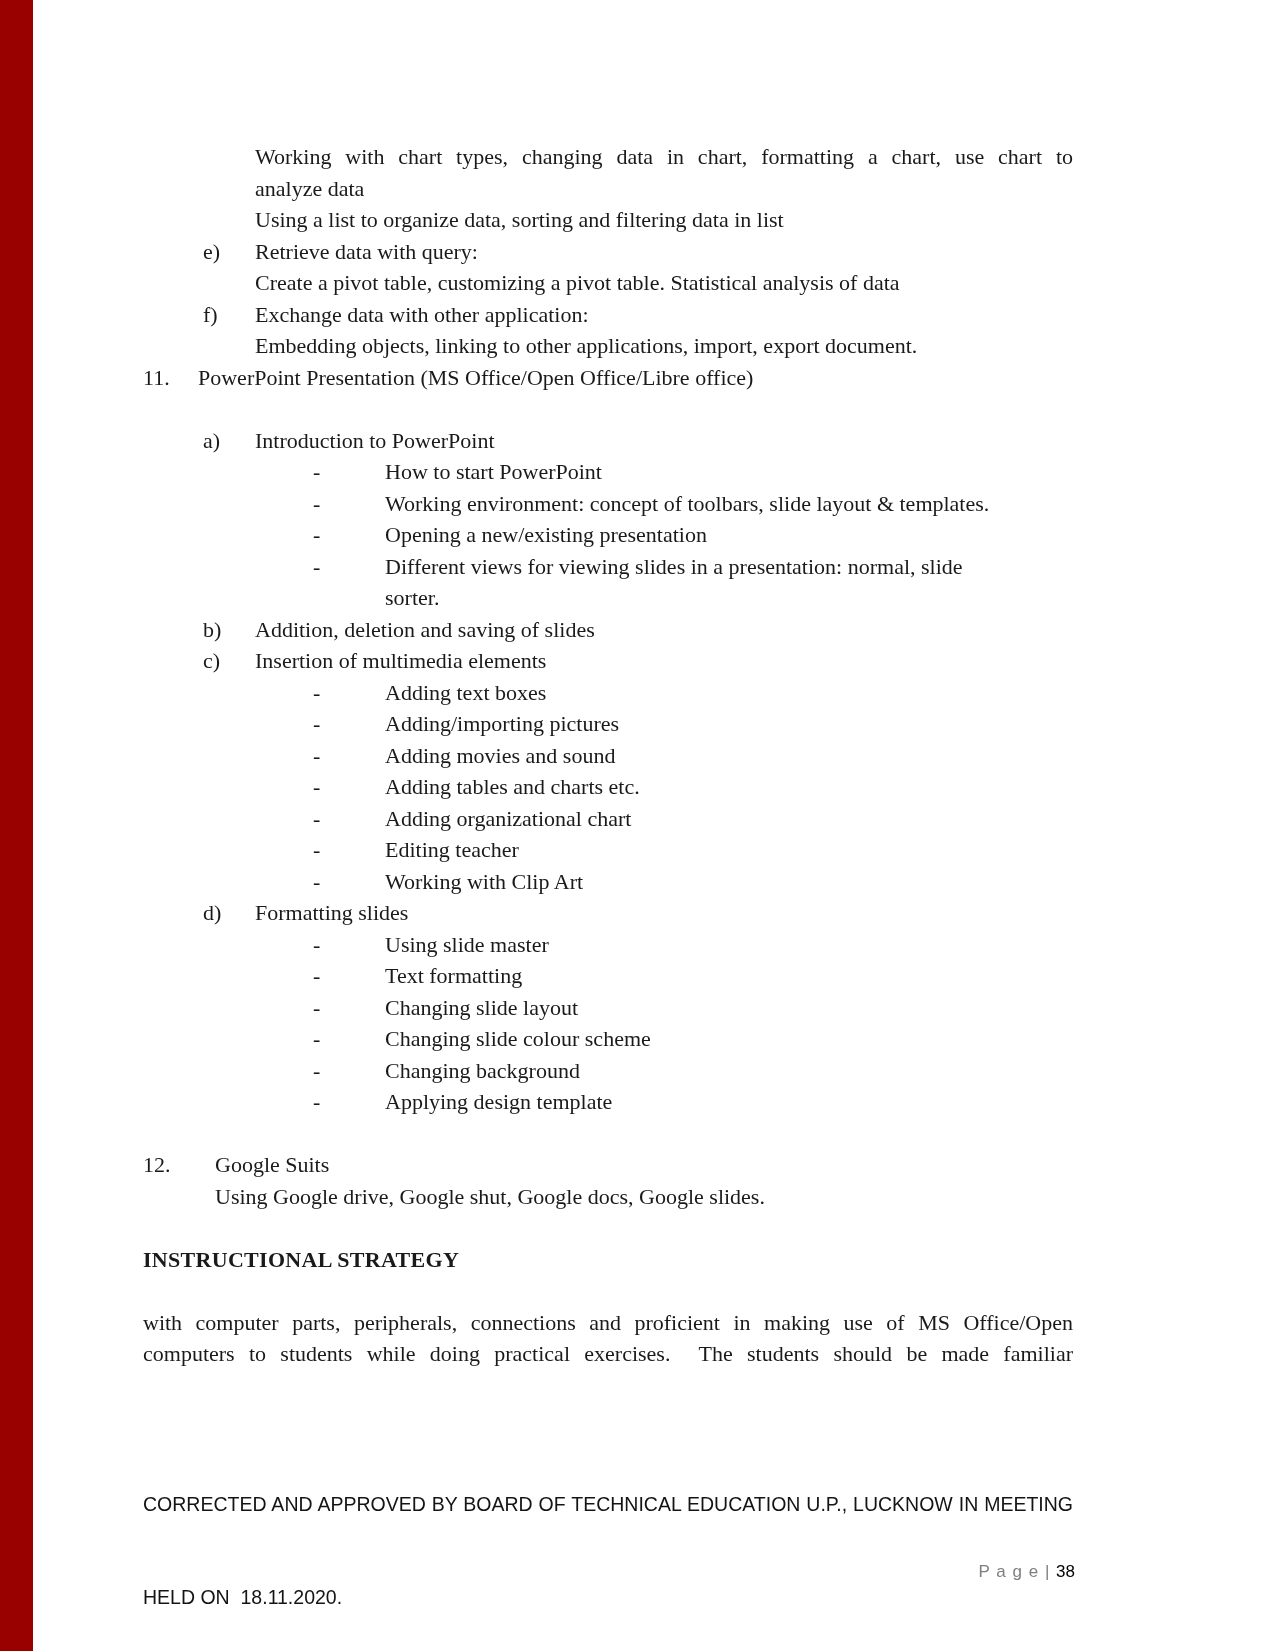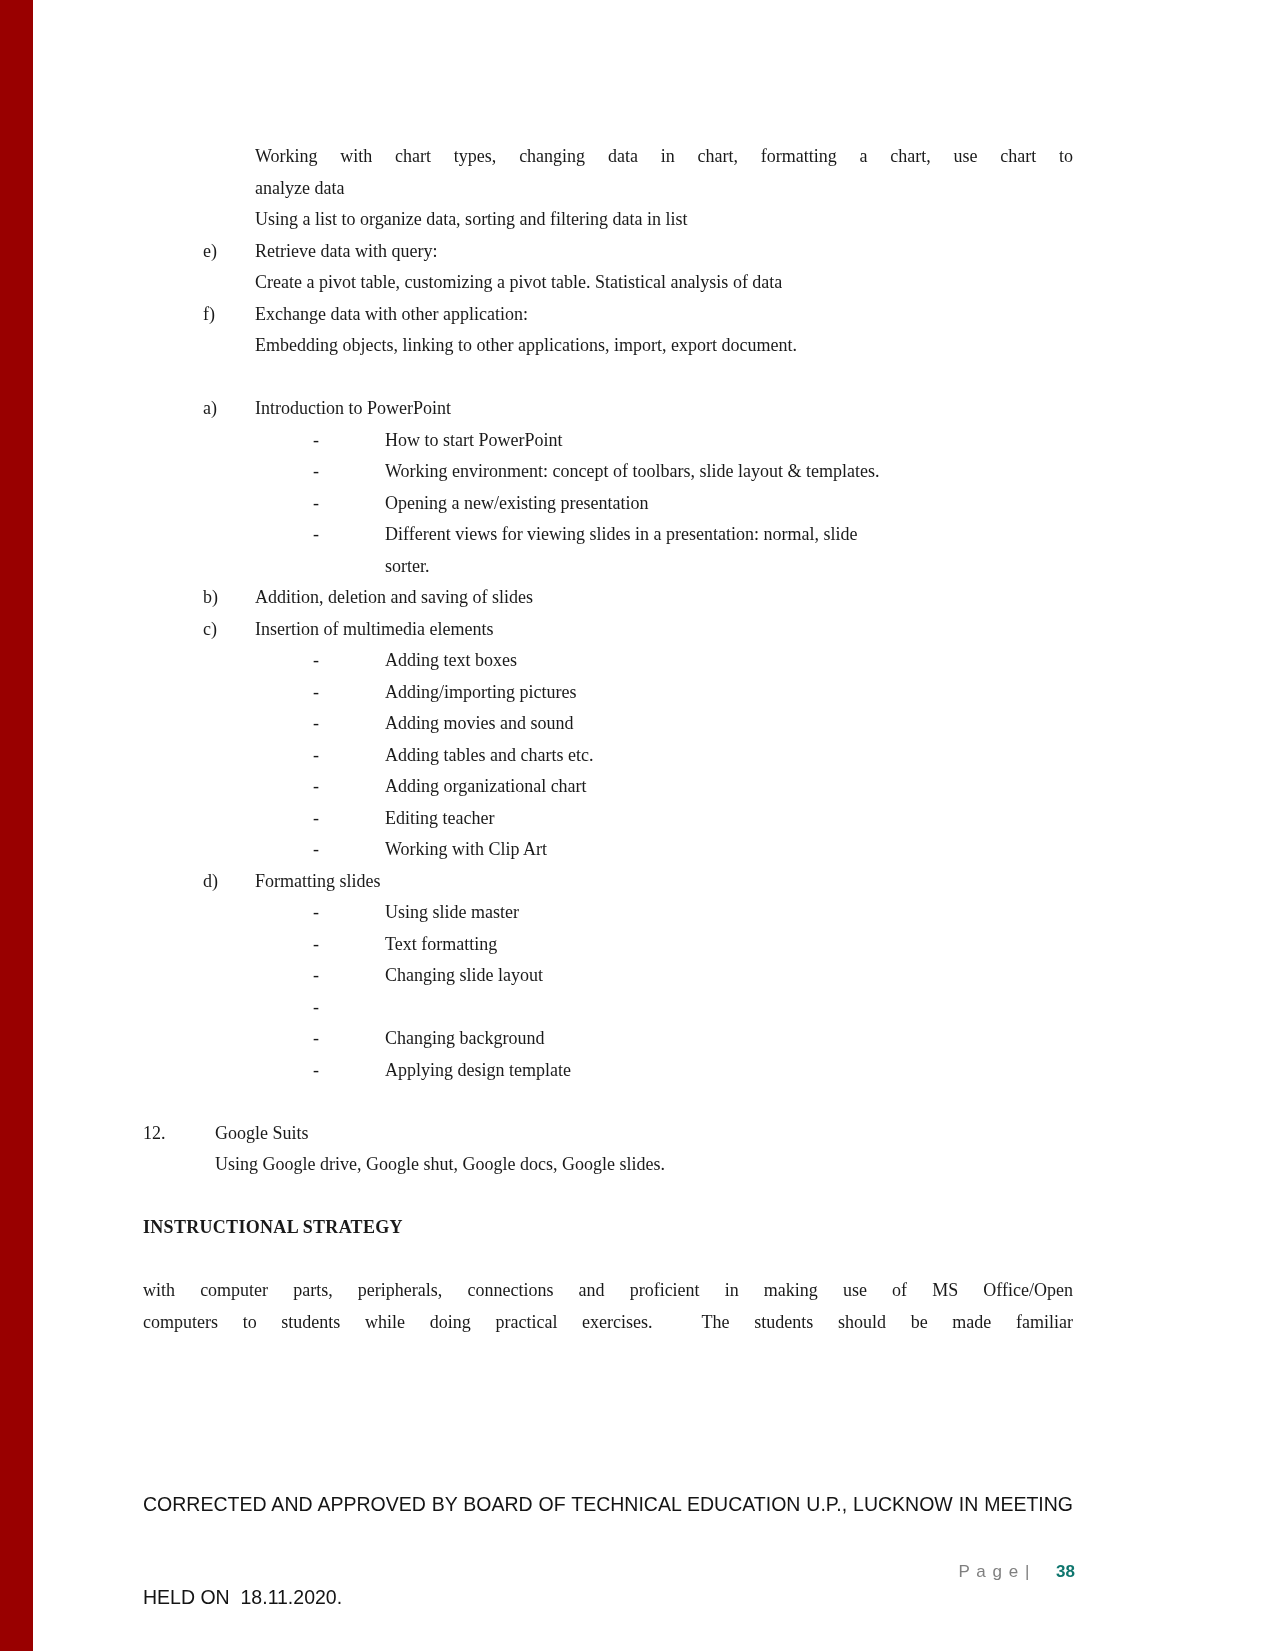--- a/index.html
+++ b/index.html
@@ -4,21 +4,21 @@
 <style>
   html,body{margin:0;padding:0;}
   body{
     width:1275px;height:1651px;background:#ffffff;
     font-family:"Liberation Serif","DejaVu Serif",serif;
     color:#1a1a1a;position:relative;overflow:hidden;
   }
   .page{position:absolute;inset:0;background:#ffffff;}
   .red-bar{position:absolute;left:0;top:0;width:33px;height:1651px;background:#990000;}
   .content{position:absolute;left:143px;top:141px;width:930px;}
-  .line{display:flex;font-size:18px;line-height:31.5px;white-space:pre-wrap;}
+  .line{display:flex;font-size:22px;line-height:31.5px;white-space:pre-wrap;}
   .mk{flex:0 0 auto;}
   .tx{flex:1 1 auto;}
   .lv0{padding-left:0;}        .lv0  > .mk{width:55px;}
   .lv0w{padding-left:0;}       .lv0w > .mk{width:72px;}
   .lv1{padding-left:60px;}     .lv1  > .mk{width:52px;}
   .lv2{padding-left:112px;}
   .lv2w{padding-left:72px;}
   .lv3{padding-left:170px;}    .lv3  > .mk{width:72px;}
   .lv4{padding-left:242px;align-items:center;}
   .j > .tx{text-align:justify;text-align-last:justify;}
@@ -28,58 +28,59 @@
     position:absolute;left:143px;top:1427px;width:930px;
     font-family:"Liberation Sans","DejaVu Sans",sans-serif;
     font-size:19.5px;line-height:31px;color:#141414;white-space:pre-wrap;
   }
   .fline.j{text-align:justify;text-align-last:justify;}
   .page-num{
     position:absolute;top:1562px;right:200px;
     font-family:"Liberation Sans","DejaVu Sans",sans-serif;
     font-size:17px;color:#7f7f7f;letter-spacing:1px;
   }
-  .page-num .num{color:#0f766e;font-weight:bold;letter-spacing:0;margin-left:20px;}
+  .page-num .num{color:#000000;font-weight:normal;letter-spacing:0;}
 </style>
 </head>
 <body>
 
 <div class="page">
   <div class="red-bar" style="background: rgb(153, 0, 0);"></div>
 
   <div class="content">
     <div id="lines">
         <div class="line lv2 j"><span class="tx">Working with chart types, changing data in chart, formatting a chart, use chart to</span></div>
         <div class="line lv2"><span class="tx">analyze data</span></div>
         <div class="line lv2"><span class="tx">Using a list to organize data, sorting and filtering data in list</span></div>
         <div class="line lv1"><span class="mk">e)</span><span class="tx">Retrieve data with query:</span></div>
         <div class="line lv2"><span class="tx">Create a pivot table, customizing a pivot table. Statistical analysis of data</span></div>
         <div class="line lv1"><span class="mk">f)</span><span class="tx">Exchange data with other application:</span></div>
         <div class="line lv2"><span class="tx">Embedding objects, linking to other applications, import, export document.</span></div>
+        <div class="line lv0"><span class="mk">11.</span><span class="tx">PowerPoint Presentation (MS Office/Open Office/Libre office)</span></div>
         <div class="gap"></div>
         <div class="line lv1"><span class="mk">a)</span><span class="tx">Introduction to PowerPoint</span></div>
         <div class="line lv3"><span class="mk">-</span><span class="tx">How to start PowerPoint</span></div>
         <div class="line lv3"><span class="mk">-</span><span class="tx">Working environment: concept of toolbars, slide layout &amp; templates.</span></div>
         <div class="line lv3"><span class="mk">-</span><span class="tx">Opening a new/existing presentation</span></div>
         <div class="line lv3"><span class="mk">-</span><span class="tx">Different views for viewing slides in a presentation: normal, slide</span></div>
         <div class="line lv4"><span class="tx">sorter.</span></div>
         <div class="line lv1"><span class="mk">b)</span><span class="tx">Addition, deletion and saving of slides</span></div>
         <div class="line lv1"><span class="mk">c)</span><span class="tx">Insertion of multimedia elements</span></div>
         <div class="line lv3"><span class="mk">-</span><span class="tx">Adding text boxes</span></div>
         <div class="line lv3"><span class="mk">-</span><span class="tx">Adding/importing pictures</span></div>
         <div class="line lv3"><span class="mk">-</span><span class="tx">Adding movies and sound</span></div>
         <div class="line lv3"><span class="mk">-</span><span class="tx">Adding tables and charts etc.</span></div>
         <div class="line lv3"><span class="mk">-</span><span class="tx">Adding organizational chart</span></div>
         <div class="line lv3"><span class="mk">-</span><span class="tx">Editing teacher</span></div>
         <div class="line lv3"><span class="mk">-</span><span class="tx">Working with Clip Art</span></div>
         <div class="line lv1"><span class="mk">d)</span><span class="tx">Formatting slides</span></div>
         <div class="line lv3"><span class="mk">-</span><span class="tx">Using slide master</span></div>
         <div class="line lv3"><span class="mk">-</span><span class="tx">Text formatting</span></div>
         <div class="line lv3"><span class="mk">-</span><span class="tx">Changing slide layout</span></div>
-        <div class="line lv3"><span class="mk">-</span></div>
+        <div class="line lv3"><span class="mk">-</span><span class="tx">Changing slide colour scheme</span></div>
         <div class="line lv3"><span class="mk">-</span><span class="tx">Changing background</span></div>
         <div class="line lv3"><span class="mk">-</span><span class="tx">Applying design template</span></div>
         <div class="gap"></div>
         <div class="line lv0w"><span class="mk">12.</span><span class="tx">Google Suits</span></div>
         <div class="line lv2w"><span class="tx">Using Google drive, Google shut, Google docs, Google slides.</span></div>
         <div class="gap"></div>
         <div class="line lv0 h"><span class="tx">INSTRUCTIONAL STRATEGY</span></div>
         <div class="gap"></div>
         <div class="line lv0 j"><span class="tx">with computer parts, peripherals, connections and proficient in making use of MS Office/Open</span></div>
         <div class="line lv0 j"><span class="tx">computers to students while doing practical exercises.  The students should be made familiar</span></div>

